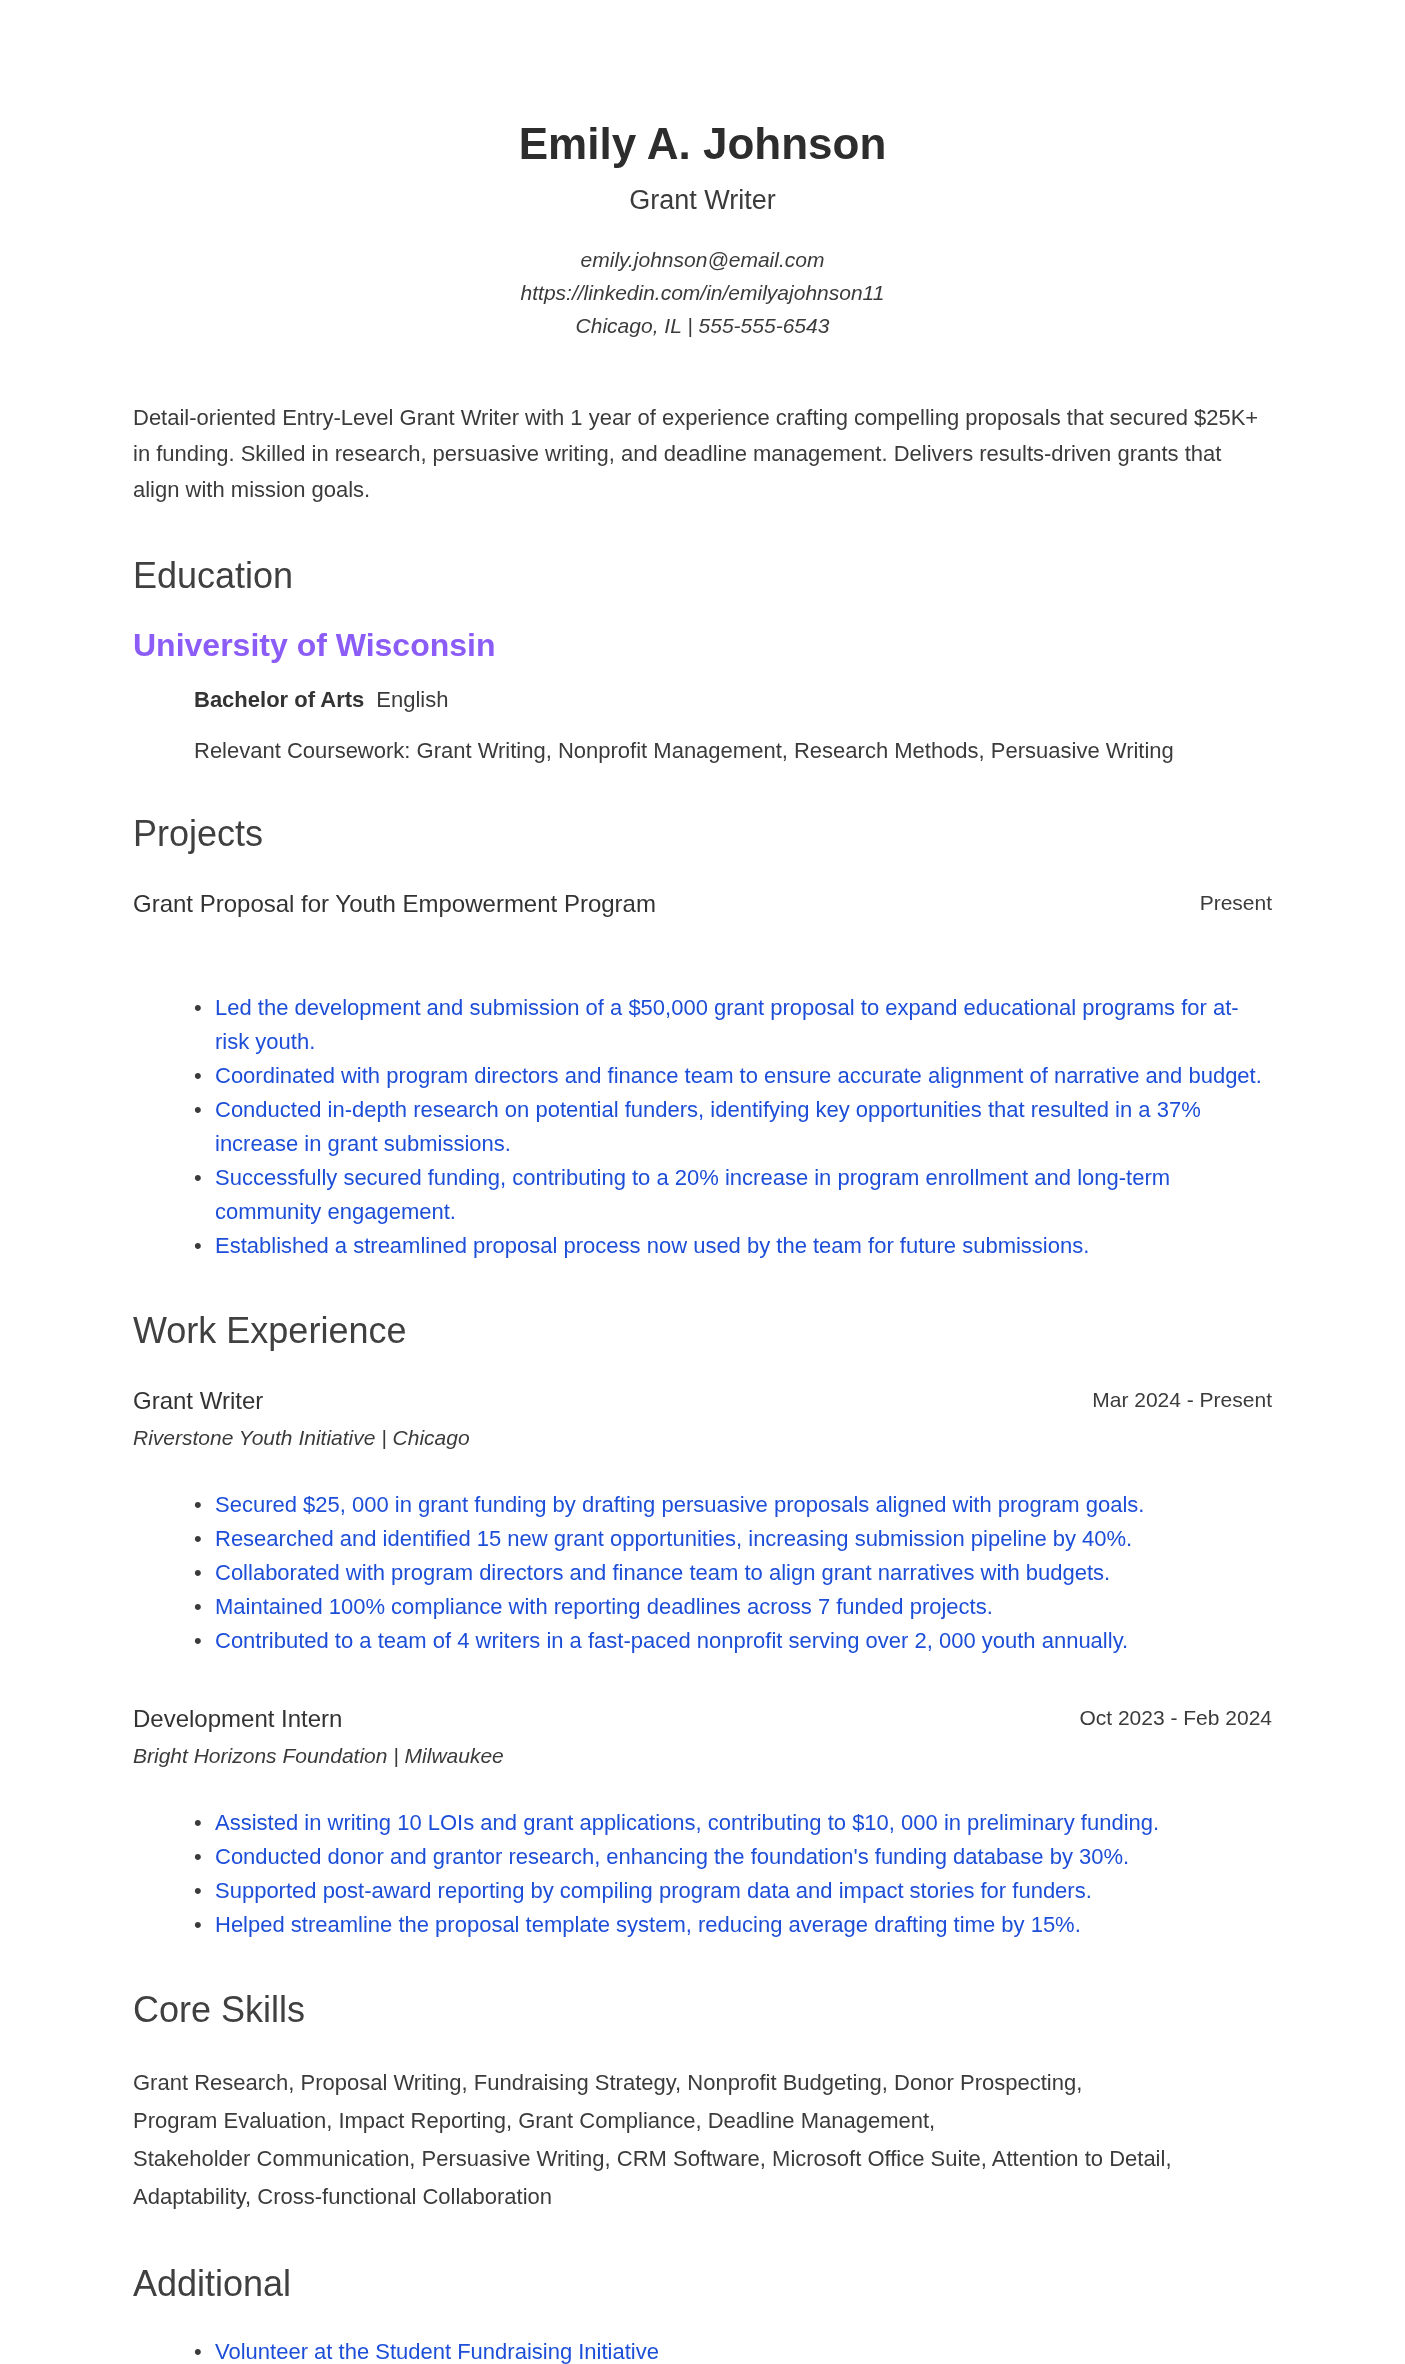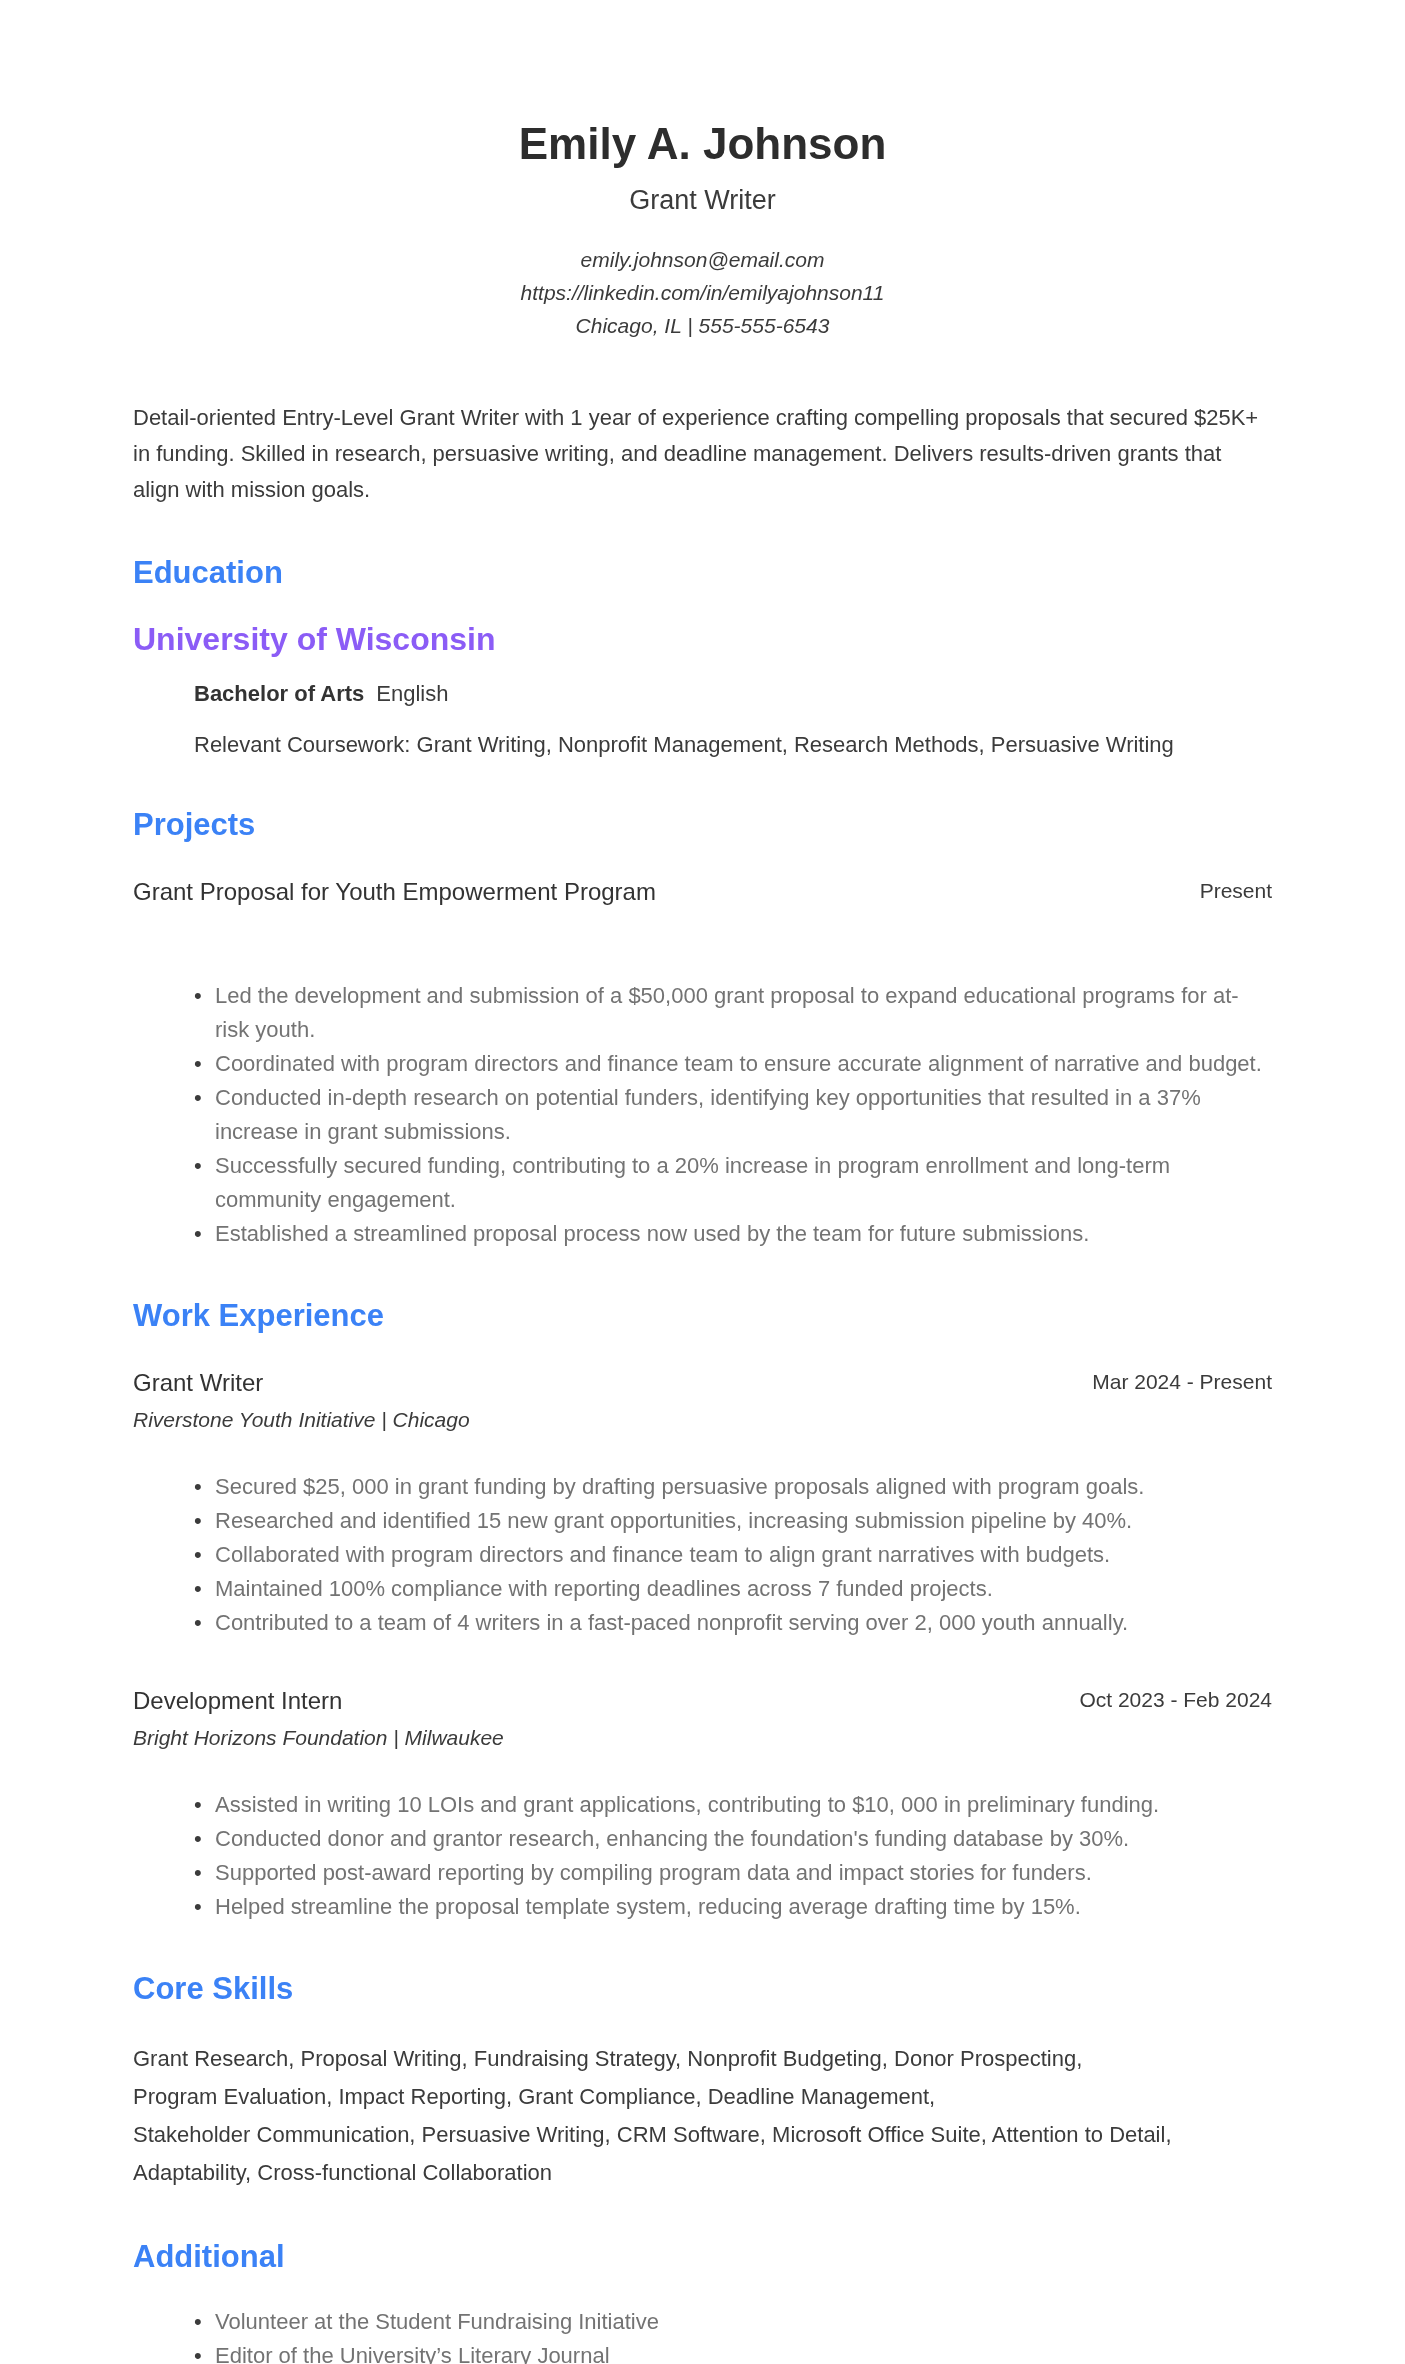--- a/index.html
+++ b/index.html
@@ -47,23 +47,23 @@
   
   .summary {
     margin-top: 58px;
     font-size: 22px;
     line-height: 36px;
     color: #3b3b3b;
   }
   
   .section-heading {
     margin: 46px 0 0 0;
-    font-size: 31px;
-    font-weight: 700;
-    color: #3b82f6;
+    font-size: 36px;
+    font-weight: 400;
+    color: #404040;
     line-height: 1.2;
   }
   
   .school {
     margin-top: 30px;
     font-size: 32px;
     font-weight: 700;
     color: #8b5cf6;
   }
   .edu-detail {
@@ -106,21 +106,21 @@
   ul.bullets {
     margin: 38px 0 0 0;
     padding: 0 0 0 82px;
     list-style: none;
   }
   ul.bullets.project-gap { margin-top: 72px; }
   ul.bullets li {
     position: relative;
     font-size: 22px;
     line-height: 34px;
-    color: #737373;
+    color: #1d4ed8;
   }
   ul.bullets li::before {
     content: "•";
     position: absolute;
     left: -21px;
     top: 0;
     font-size: 22px;
     color: #3b3b3b;
   }
   .job { margin-top: 12px; }

